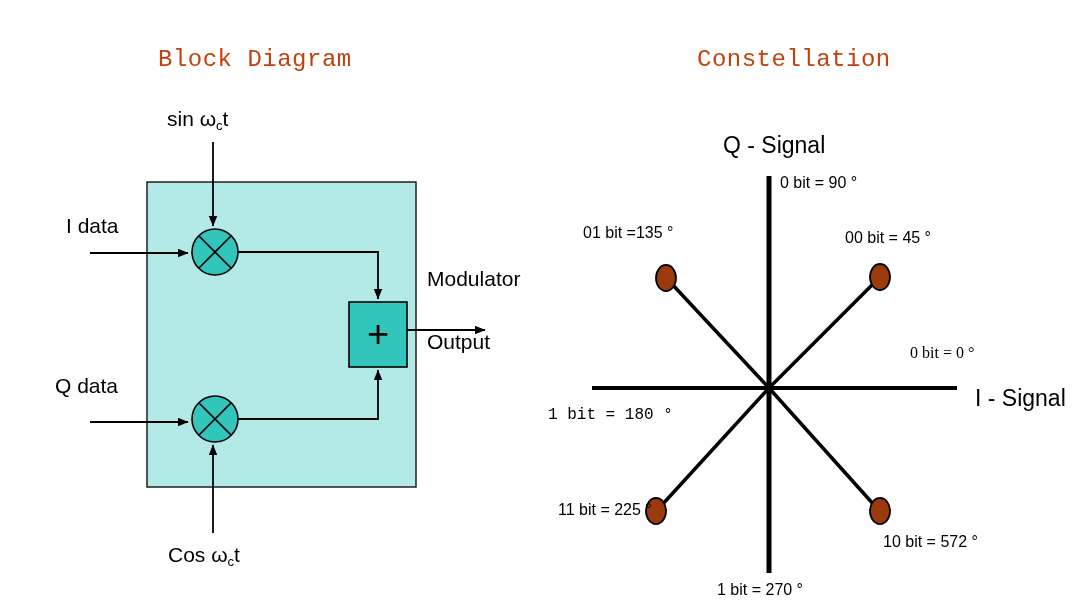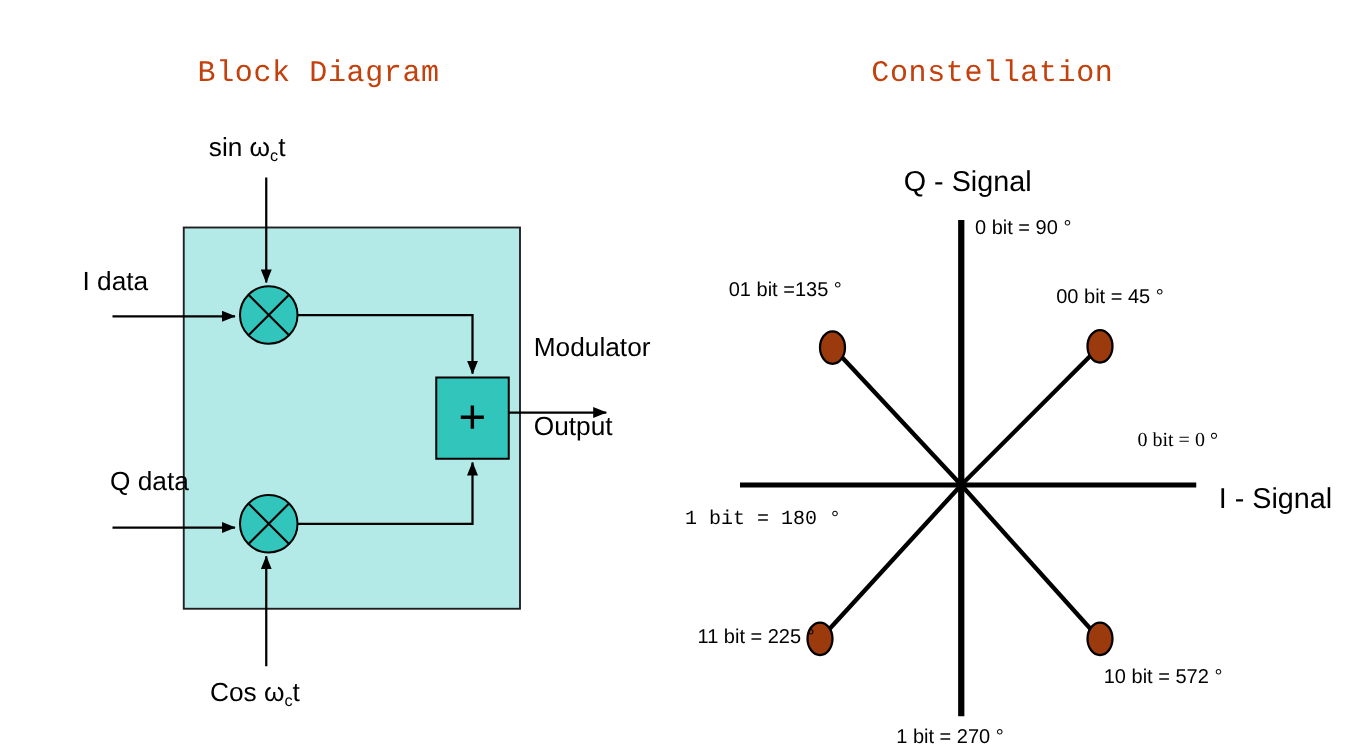--- a/index.html
+++ b/index.html
@@ -82,21 +82,21 @@
   </g>
 </svg>
 
 <div class="abs title" style="left:158px; top:46px;">Block Diagram</div>
 <div class="abs title" style="left:697px; top:46px;">Constellation</div>
 
 <div class="abs lbl" style="left:167px; top:107px;"><span>sin ω</span><span class="sub">c</span><span>t</span></div>
 
 <div class="abs lbl" style="left:66px; top:214px;">I data</div>
 
-<div class="abs lbl" style="left:55px; top:374px;margin-left:33px;">Q data</div>
+<div class="abs lbl" style="left:55px; top:374px;">Q data</div>
 
 <div class="abs lbl" style="left:168px; top:543px;"><span>Cos ω</span><span class="sub">c</span><span>t</span></div>
 
 <div class="abs plus" style="left:349px; top:302px; width:58px; height:65px;">+</div>
 
 <div class="abs lbl" style="left:427px; top:267px;">Modulator</div>
 <div class="abs lbl" style="left:427px; top:298px;margin-top:32px;">Output</div>
 
 <div class="abs axis" style="left:723px; top:132px;">Q - Signal</div>
 <div class="abs axis" style="left:975px; top:385px;">I - Signal</div>

